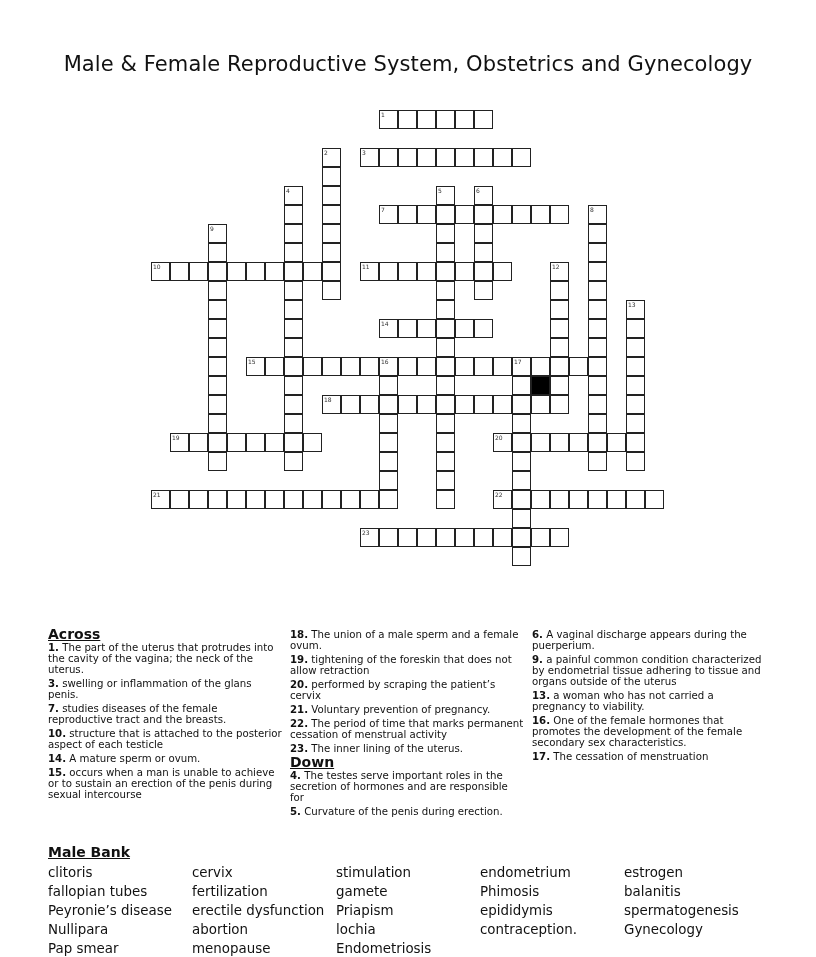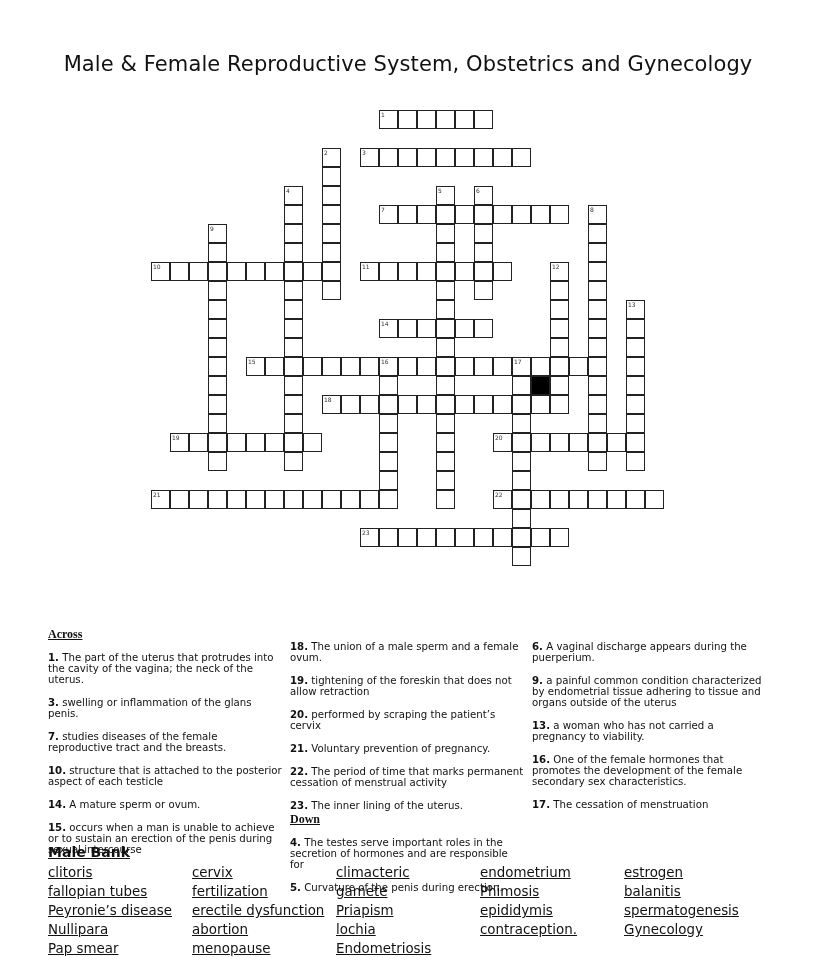--- a/index.html
+++ b/index.html
@@ -4,27 +4,27 @@
 <style>
   html, body { margin: 0; padding: 0; background: #ffffff; }
   body { width: 816px; height: 957px; position: relative; overflow: hidden; font-family: "DejaVu Sans", sans-serif; color: #111; }
   .title { position: absolute; left: 0; top: 52px; width: 816px; text-align: center; font-size: 21px; letter-spacing: 0.1px; }
   .grid { position: absolute; left: 0; top: 0; width: 816px; height: 600px; }
   .cell { position: absolute; width: 19px; height: 19px; box-sizing: border-box; border: 1px solid #222; background: #fff; }
   .cell.black { background: #000; }
   .num { position: absolute; left: 1px; top: 0px; font-size: 6px; line-height: 7px; color: #333; font-family: "DejaVu Sans", sans-serif; }
   .clues { position: absolute; top: 629px; font-size: 10.2px; line-height: 11px; }
   .clues .col { position: absolute; top: 0; width: 235px; }
-  .clue { margin: 12px 0 3px 0; }
+  .clue { margin: 0 0 3px 0; }
   .clue b { font-weight: bold; }
-  .heading { font-weight: bold; text-decoration: underline; margin-bottom: 2px; font-size: 12px; font-family: Liberation Serif, serif; }
+  .heading { font-weight: bold; text-decoration: underline; margin-bottom: 2px; font-size: 14px; }
   .wb-title { position: absolute; left: 48px; top: 844px; font-size: 14px; font-weight: bold; text-decoration: underline; }
   .wb { position: absolute; left: 48px; top: 863px; font-size: 13.4px; line-height: 19px; }
   .wb .wcol { position: absolute; top: 0; width: 144px; }
-  .wb .w { white-space: nowrap; text-decoration: underline; }
+  .wb .w { white-space: nowrap; }
 </style>
 </head>
 <body>
 
 <div class="title">Male &amp; Female Reproductive System, Obstetrics and Gynecology</div>
 
 <div class="grid" id="grid">
     <div class="cell" style="left: 379px; top: 110px;">
       <span class="num">1</span>
     </div>
@@ -327,21 +327,21 @@
       <div class="w">Pap smear</div>
     </div>
     <div class="wcol" style="left: 144px;">
       <div class="w">cervix</div>
       <div class="w">fertilization</div>
       <div class="w">erectile dysfunction</div>
       <div class="w">abortion</div>
       <div class="w">menopause</div>
     </div>
     <div class="wcol" style="left: 288px;">
-      <div class="w">climacteric</div>
+      <div class="w">stimulation</div>
       <div class="w">gamete</div>
       <div class="w">Priapism</div>
       <div class="w">lochia</div>
       <div class="w">Endometriosis</div>
     </div>
     <div class="wcol" style="left: 432px;">
       <div class="w">endometrium</div>
       <div class="w">Phimosis</div>
       <div class="w">epididymis</div>
       <div class="w">contraception.</div>

